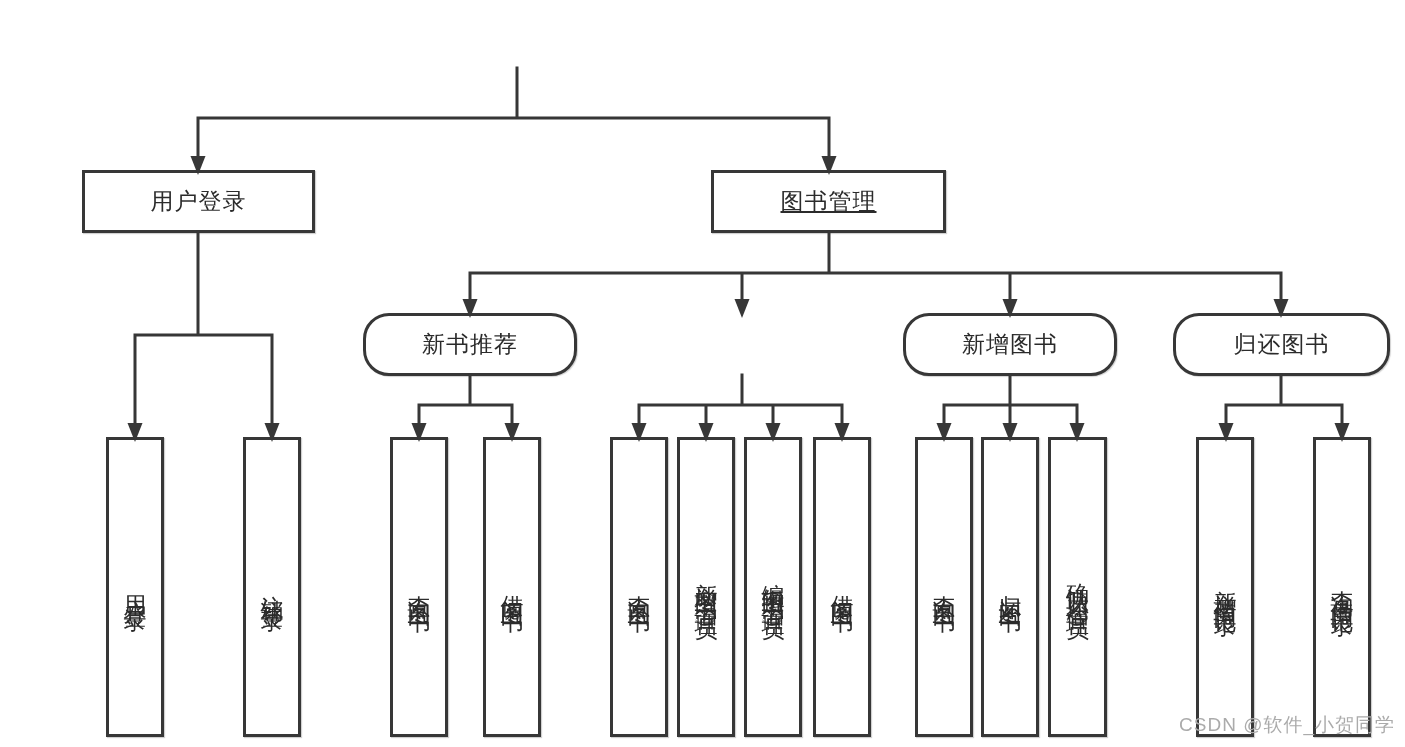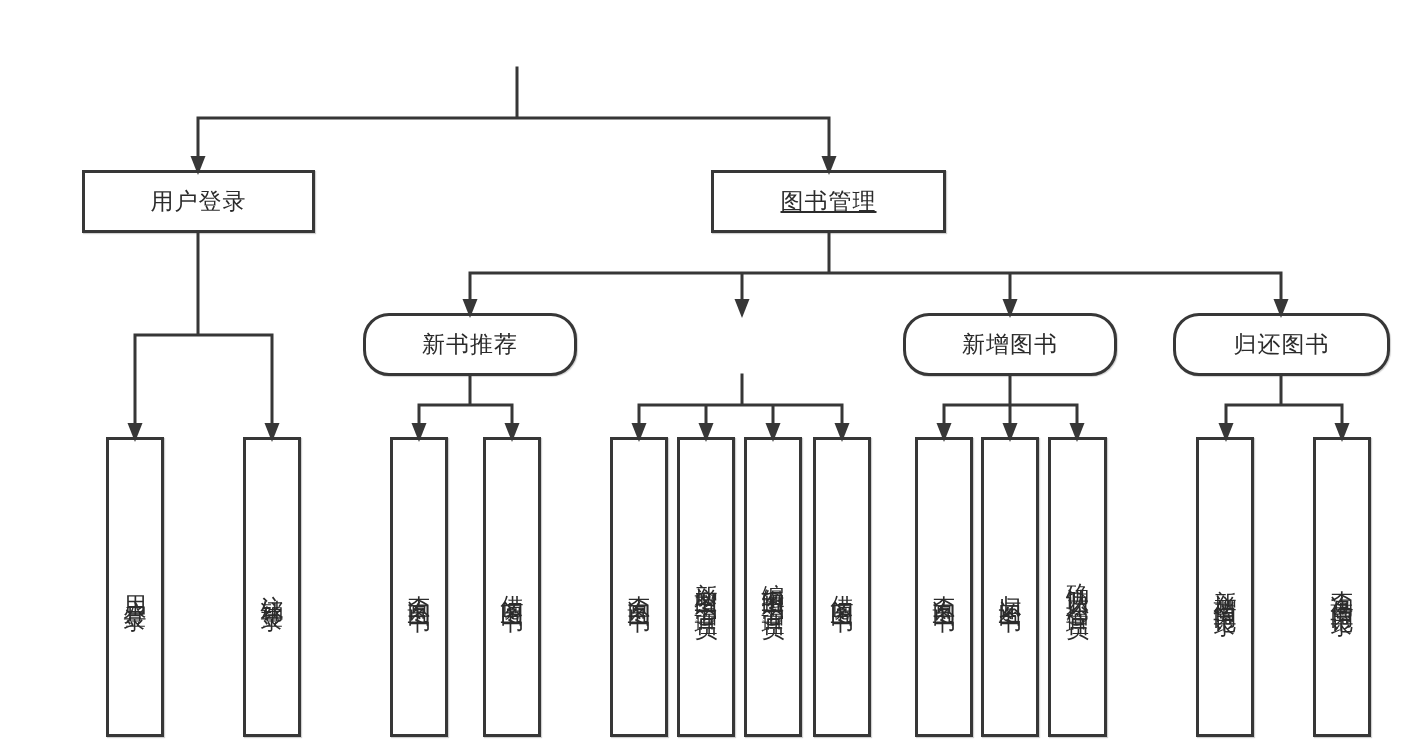--- a/index.html
+++ b/index.html
@@ -98,14 +98,15 @@
   <div class="box leaf-box" style="left: 610px; width: 58px; border-color: rgb(55, 55, 55); background: rgb(255, 255, 255); color: rgb(43, 43, 43);">查询图书</div>
   <div class="box leaf-box" style="left: 677px; width: 58px; border-color: rgb(55, 55, 55); background: rgb(255, 255, 255); color: rgb(43, 43, 43);">新增图书（管理员）</div>
   <div class="box leaf-box" style="left: 744px; width: 58px; border-color: rgb(55, 55, 55); background: rgb(255, 255, 255); color: rgb(43, 43, 43);">编辑图书（管理员）</div>
   <div class="box leaf-box" style="left: 813px; width: 58px; border-color: rgb(55, 55, 55); background: rgb(255, 255, 255); color: rgb(43, 43, 43);">借阅图书</div>
   <div class="box leaf-box" style="left: 915px; width: 58px; border-color: rgb(55, 55, 55); background: rgb(255, 255, 255); color: rgb(43, 43, 43);">查询图书</div>
   <div class="box leaf-box" style="left: 981px; width: 58px; border-color: rgb(55, 55, 55); background: rgb(255, 255, 255); color: rgb(43, 43, 43);">归还图书</div>
   <div class="box leaf-box" style="left: 1048px; width: 59px; border-color: rgb(55, 55, 55); background: rgb(255, 255, 255); color: rgb(43, 43, 43);">确认归还（管理员）</div>
   <div class="box leaf-box" style="left: 1196px; width: 58px; border-color: rgb(55, 55, 55); background: rgb(255, 255, 255); color: rgb(43, 43, 43);">新增借阅记录</div>
   <div class="box leaf-box" style="left: 1313px; width: 58px; border-color: rgb(55, 55, 55); background: rgb(255, 255, 255); color: rgb(43, 43, 43);">查询借阅记录</div>
 
+  <div id="watermark" style="color: rgb(171, 171, 171);">CSDN @软件_小贺同学</div>
 
 </div>
 
 </body></html>

